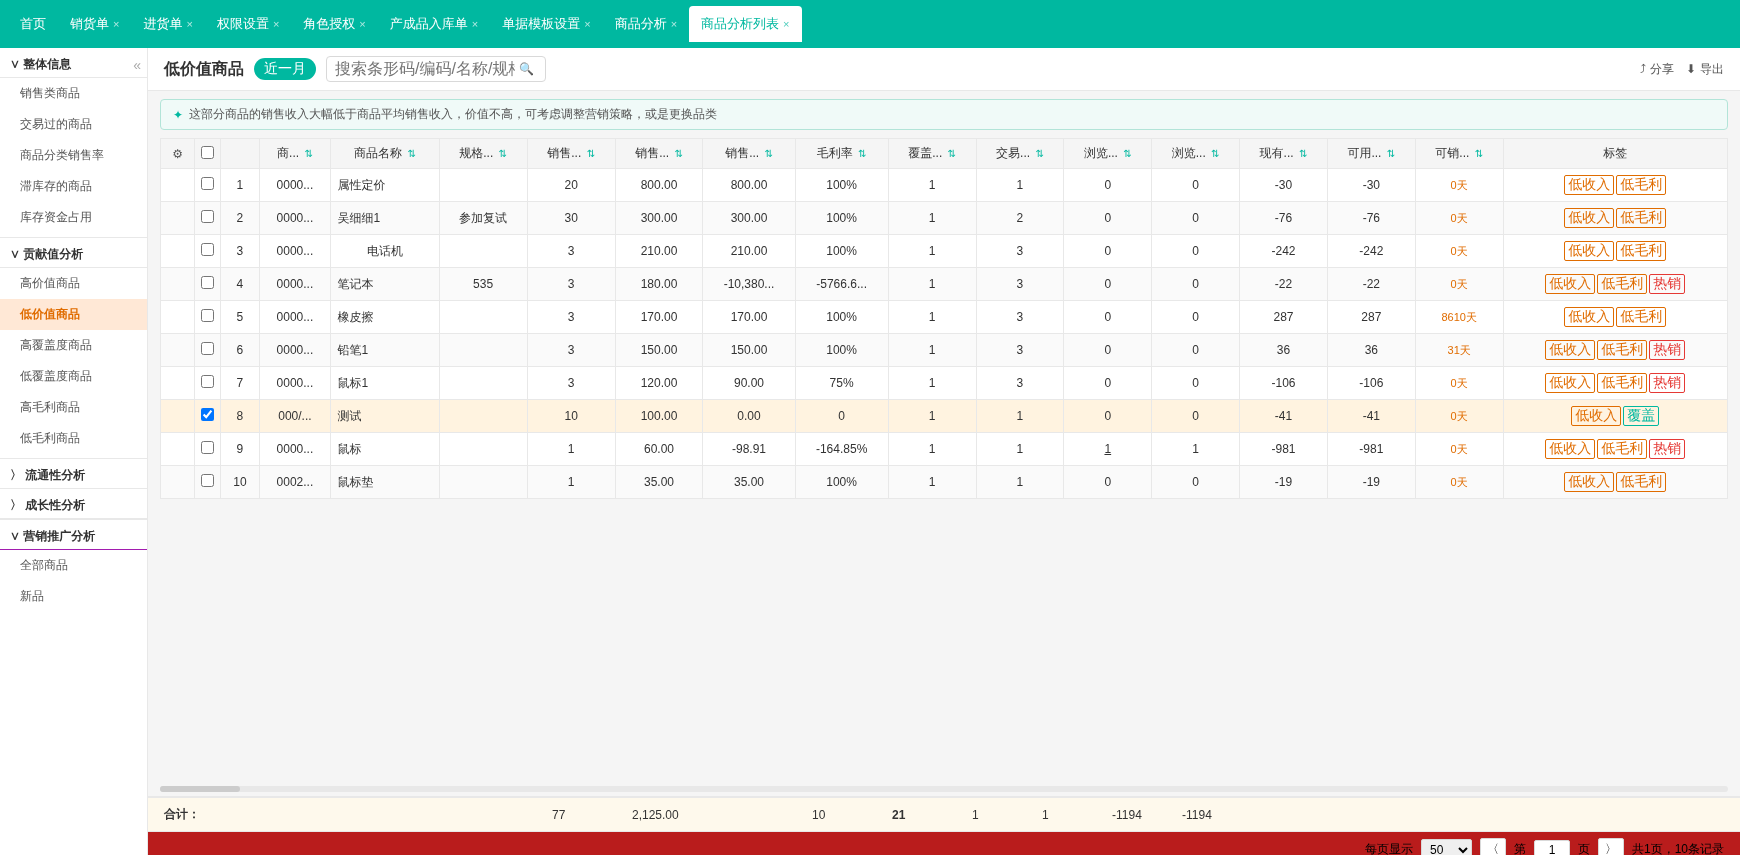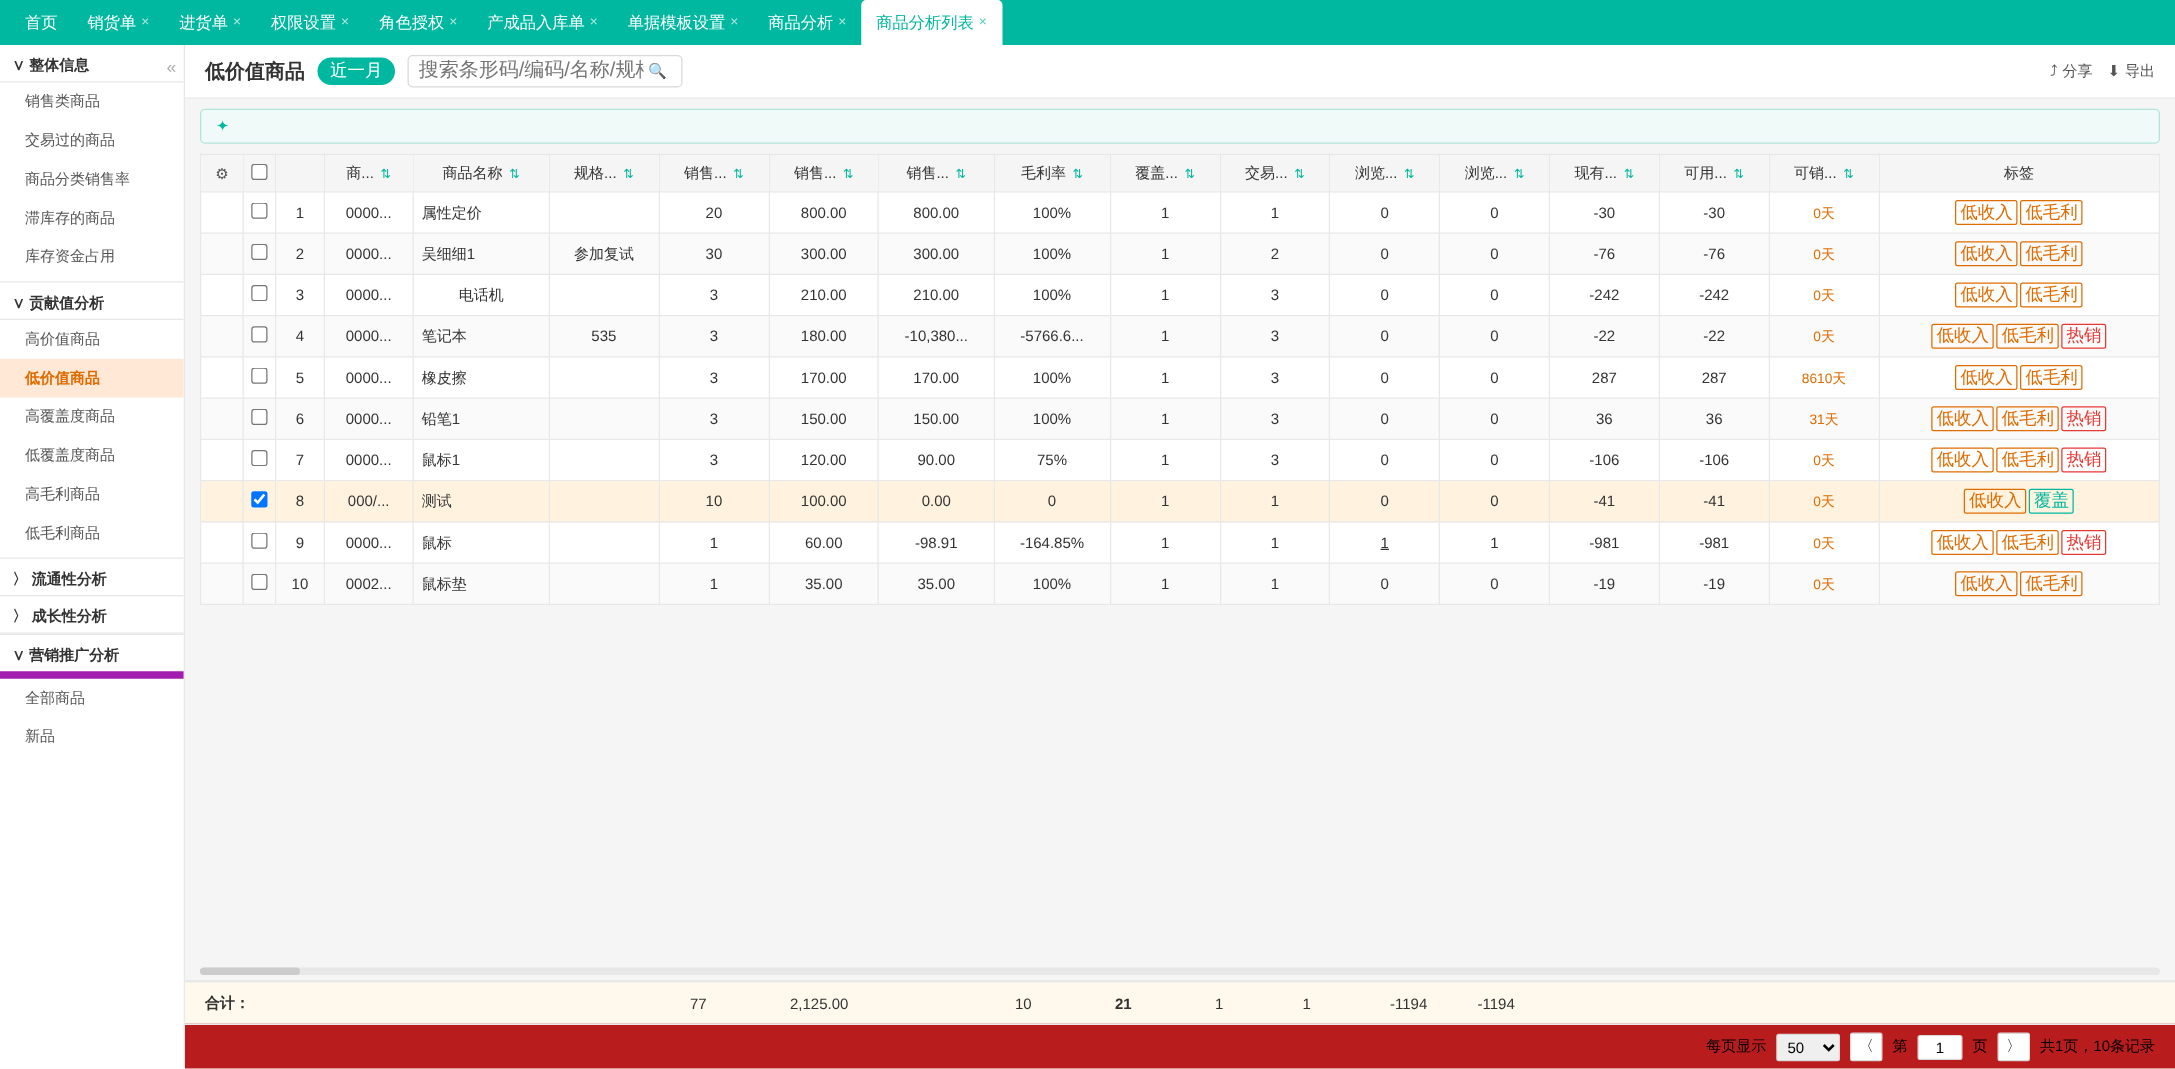--- a/index.html
+++ b/index.html
@@ -3,21 +3,21 @@
   <meta charset="utf-8">
   <style>
     * { box-sizing: border-box; margin: 0; padding: 0; font-family: 'Microsoft YaHei', Arial, sans-serif; font-size: 12px; }
     body { background: #f5f5f5; overflow: hidden; }
 
     
     .top-nav {
       background: #00b8a0;
       display: flex;
       align-items: center;
-      height: 36px;
+      height: 48px;
       padding: 0 8px;
       gap: 0;
     }
     .nav-item {
       color: #fff;
       padding: 0 12px;
       height: 36px;
       display: flex;
       align-items: center;
       cursor: pointer;
@@ -292,21 +292,21 @@
     <div class="sidebar-item">高毛利商品</div>
     <div class="sidebar-item">低毛利商品</div>
 
     <div style="display:flex; align-items:center; padding: 8px 6px 4px 10px; border-bottom: 1px solid #e8e8e8; border-top: 1px solid #e8e8e8; margin-top: 4px;">
       <span class="sidebar-section-title" style="padding:0;">〉 流通性分析</span>
     </div>
     <div style="display:flex; align-items:center; padding: 8px 6px 4px 10px; border-bottom: 1px solid #e8e8e8; margin-top: 0px;">
       <span class="sidebar-section-title" style="padding:0;">〉 成长性分析</span>
     </div>
 
-    <div style="display:flex; align-items:center; padding: 8px 6px 4px 10px; border-bottom: 6px solid #a21caf; border-top: 1px solid #e8e8e8; margin-top: 0px;">
+    <div style="display:flex; align-items:center; padding: 8px 6px 4px 10px; border-bottom: 1px solid #a21caf; border-top: 1px solid #e8e8e8; margin-top: 0px;">
       <span class="sidebar-section-title" style="padding:0;">∨ 营销推广分析</span>
     </div>
     <div class="sidebar-item">全部商品</div>
     <div class="sidebar-item">新品</div>
   </div>
 
   <div class="content">
 
     <div class="page-header">
       <span class="page-title">低价值商品</span>
@@ -322,20 +322,21 @@
         </div>
         <div class="header-action-btn">
           <span>⬇</span>
           <span>导出</span>
         </div>
       </div>
     </div>
 
     <div class="notice-bar">
       <span style="color:#00b8a0;">✦</span>
+      <span>这部分商品的销售收入大幅低于商品平均销售收入，价值不高，可考虑调整营销策略，或是更换品类</span>
     </div>
 
     <div class="table-area">
       <table>
         <thead>
           <tr>
             <th><span class="settings-icon">⚙</span></th>
             <th><input type="checkbox" style=""></th>
             <th></th>
             <th>商... <span class="sort-icon">⇅</span></th>

